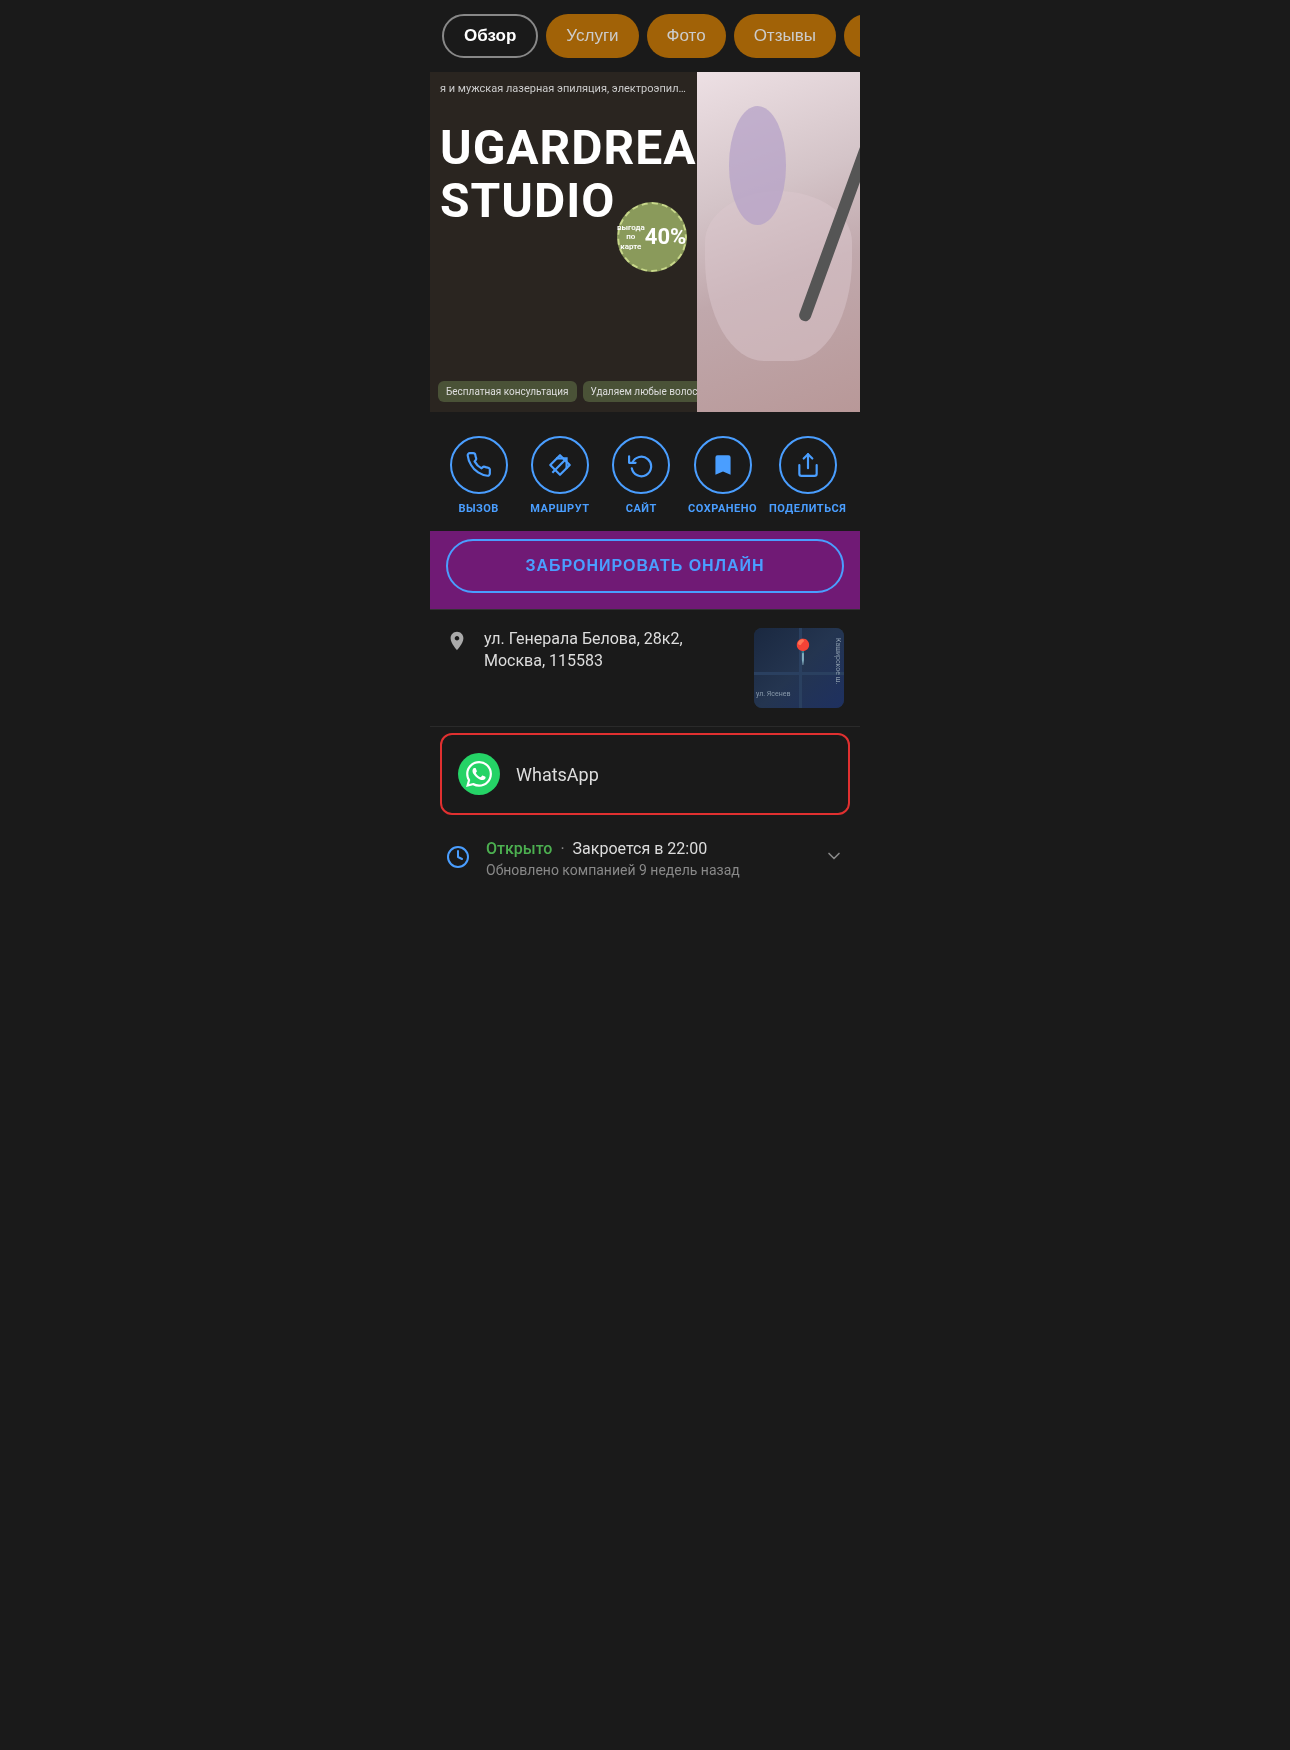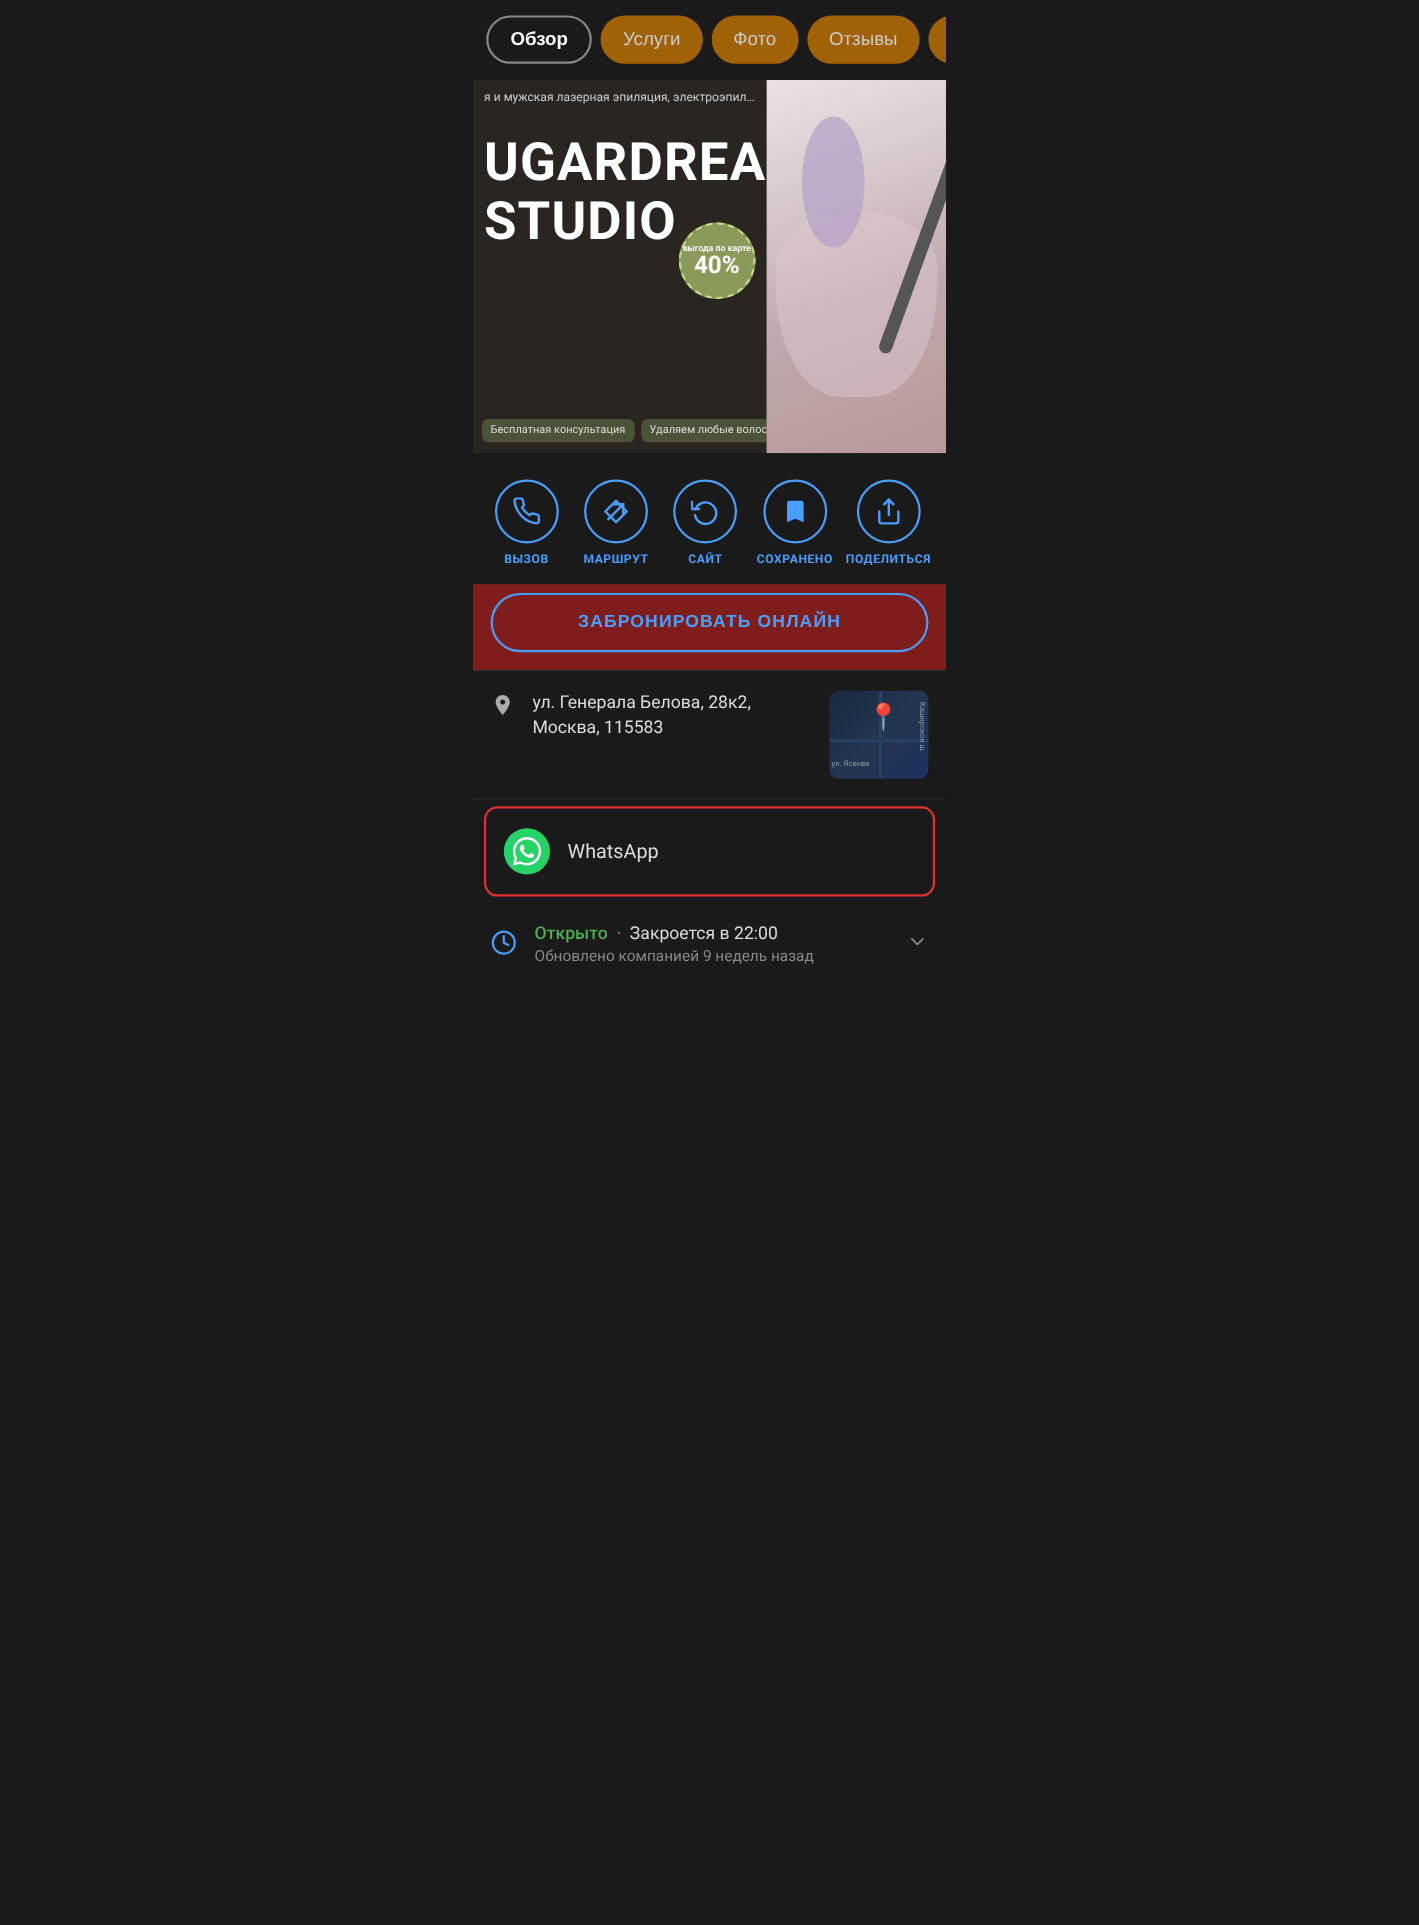--- a/index.html
+++ b/index.html
@@ -84,21 +84,21 @@
     .discount-badge {
       position: absolute;
       top: 130px;
       right: 10px;
       width: 70px;
       height: 70px;
       border-radius: 50%;
       background: #8a9a5b;
       border: 2px dashed #c8d88a;
       display: flex;
-      flex-direction: column;
+      flex-direction: row;
       align-items: center;
       justify-content: center;
       font-size: 10px;
       color: #fff;
       text-align: center;
       font-weight: 600;
     }
     .discount-badge .percent {
       font-size: 22px;
       font-weight: 700;
@@ -181,21 +181,21 @@
       font-size: 11px;
       font-weight: 700;
       letter-spacing: 0.5px;
       text-align: center;
       text-transform: uppercase;
     }
 
     
     .book-btn-container {
       padding: 8px 16px 16px;
-      background: #7f1d1d;
+      background: #701a75;
     }
     .book-btn {
       width: 100%;
       background: transparent;
       border: 2px solid #4a9eff;
       color: #4a9eff;
       border-radius: 28px;
       padding: 16px;
       font-size: 16px;
       font-weight: 600;

